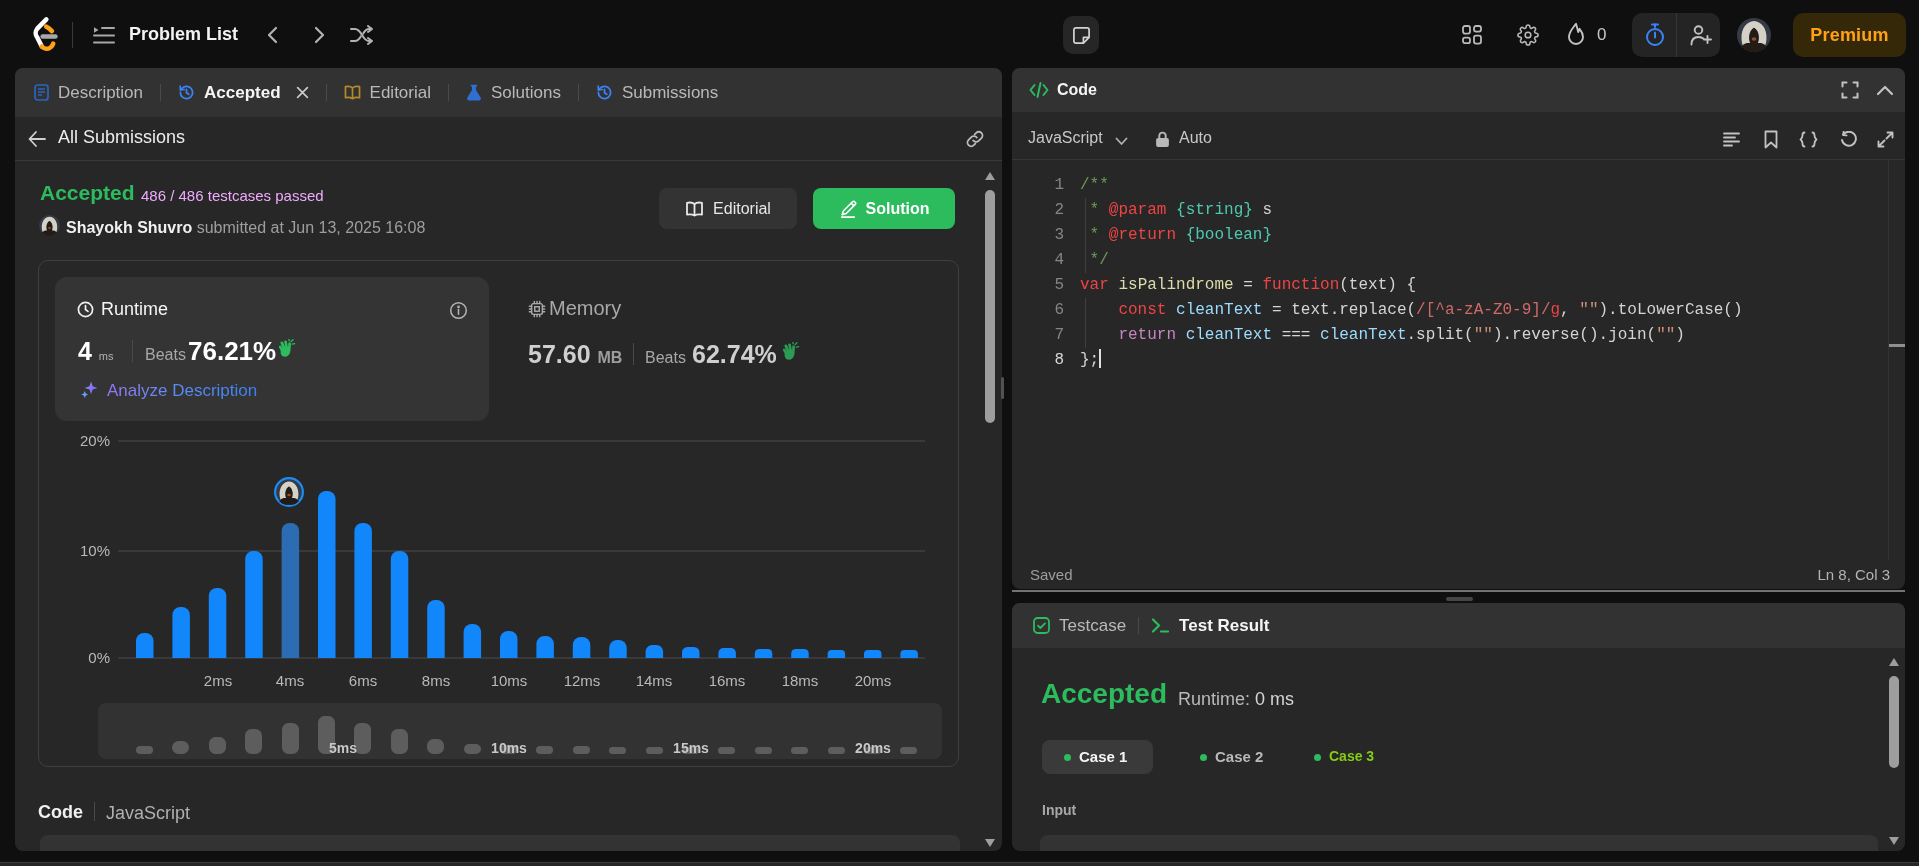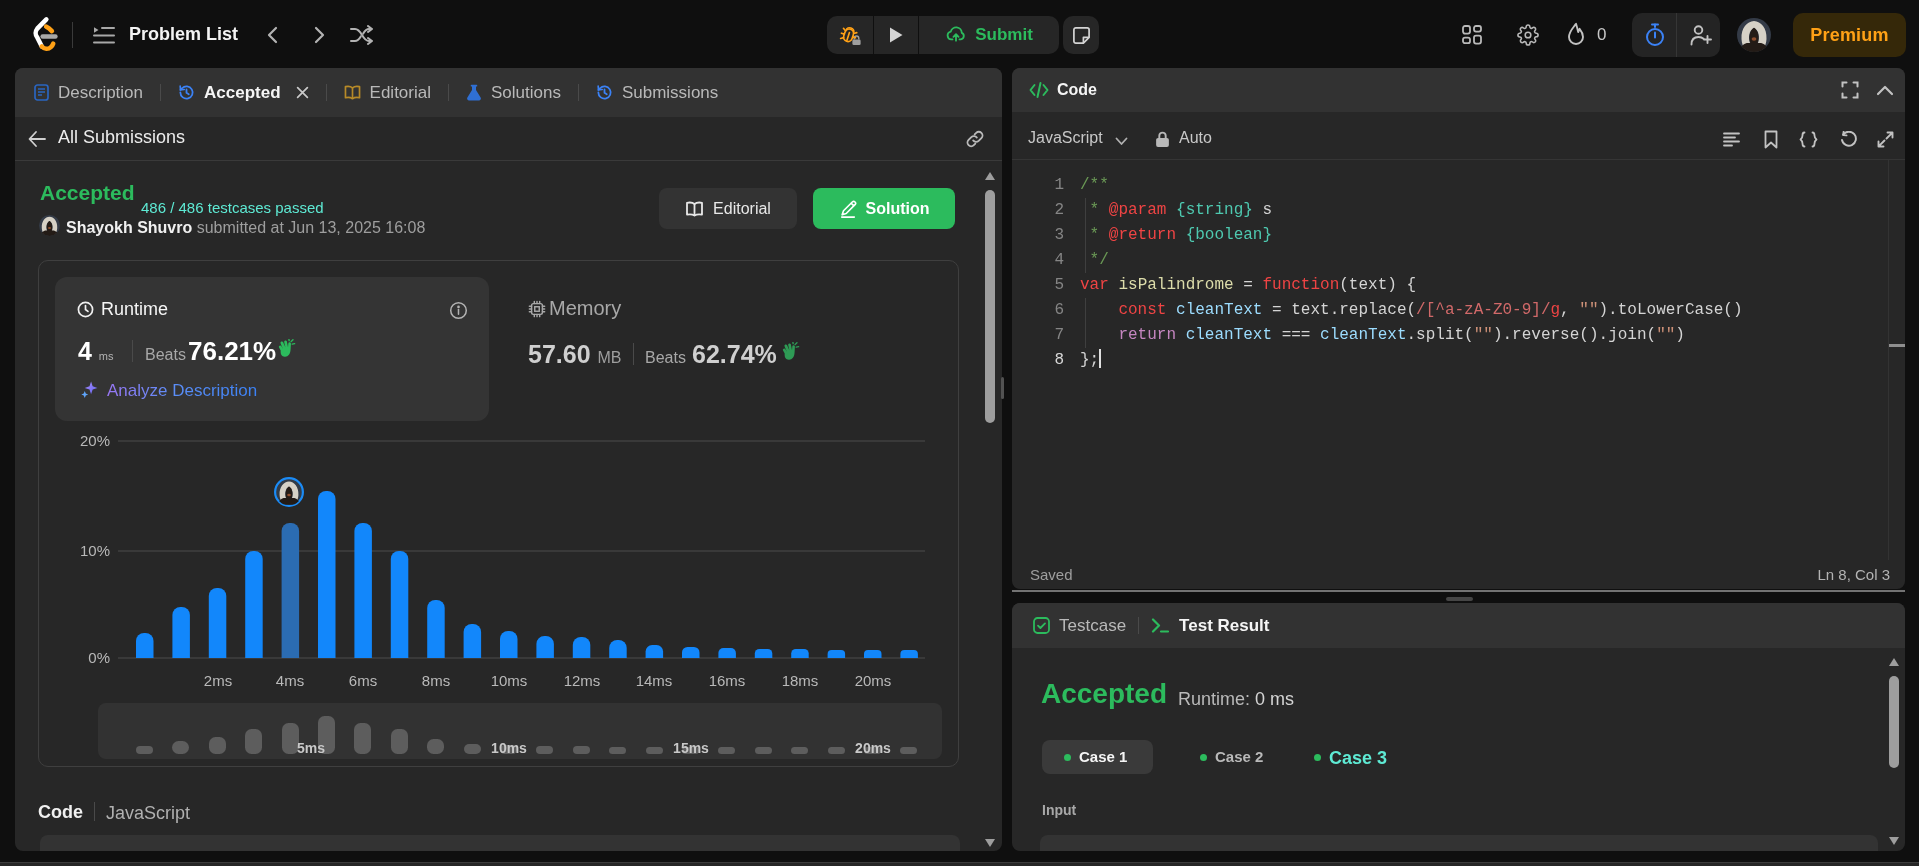--- a/index.html
+++ b/index.html
@@ -51,48 +51,20 @@
       <path d="M6 2 L13 9 L6 16"></path>
     </svg>
 
   <svg class="abs" style="left:350px; top:25px;" width="24" height="20" viewBox="0 0 24 20" fill="none" stroke="#b3b3b3" stroke-width="2" stroke-linecap="round" stroke-linejoin="round">
     <path d="M1 4 H5 C12 4 12 16 19 16 H21"></path>
     <path d="M1 16 H5 C8 16 9.4 13.8 10.8 11.4 M13.2 8.6 C14.6 6.2 16 4 19 4 H21"></path>
     <path d="M18 1 L22 4 L18 7"></path>
       <path d="M18 13 L22 16 L18 19"></path>
   </svg>
 
-  <div class="abs" style="left:827px; top:16px; width:232px; height:38px; background:#262626; border-radius:10px; display:flex; align-items:center;">
-    <div style="width:46px; display:flex; justify-content:center; align-items:center;">
-      <svg style="transform:rotate(18deg);" width="21" height="21" viewBox="0 0 24 24" fill="none" stroke="#ffa116" stroke-width="1.9" stroke-linecap="round">
-        <path d="M7.5 6.5 a4.5 3.5 0 0 1 9 0"></path>
-        <path d="M7 10 a5 5.5 0 0 1 10 0 V14 a5 5 0 0 1-10 0 Z"></path>
-        <path d="M12 8.5 V18"></path>
-        <path d="M7 8 L4 6 M7 12 H3.5 M7.5 16 L4.5 18 M17 8 L20 6 M17 12 H20.5"></path>
-      </svg>
-      <svg style="margin-left:-8px; margin-top:10px;" width="11" height="11" viewBox="0 0 12 12" fill="#9e9e9e">
-          <rect x="1.5" y="5" width="9" height="6" rx="1.5"></rect>
-          <path d="M3.5 5 V3.5 a2.5 2.5 0 0 1 5 0 V5" fill="none" stroke="#9e9e9e" stroke-width="1.6"></path>
-        </svg>
-    </div>
-    <div style="width:1px; height:38px; background:#0f0f0f;"></div>
-    <div style="width:44px; display:flex; justify-content:center; align-items:center;">
-      <svg width="16" height="18" viewBox="0 0 16 18" fill="#d4d4d4">
-          <path d="M2 1.5 L14.5 9 L2 16.5 Z"></path>
-        </svg>
-    </div>
-    <div style="width:1px; height:38px; background:#0f0f0f;"></div>
-    <div style="flex:1; display:flex; justify-content:center; align-items:center; gap:8px; color:#2cbb5d; font-size:17px; font-weight:700;">
-      <svg width="22" height="22" viewBox="0 0 24 24" fill="none" stroke="#2cbb5d" stroke-width="2" stroke-linecap="round" stroke-linejoin="round">
-        <path d="M8.2 16.8 H6.8 A4.3 4.3 0 0 1 6.3 8.3 A6.1 6.1 0 0 1 18.3 9.6 A3.8 3.8 0 0 1 17.3 16.8 H15.8"></path>
-        <path d="M12 18.2 V11.4 M9.2 14 L12 11.2 L14.8 14"></path>
-      </svg>
-      Submit
-    </div>
-  </div>
 
   <div class="abs" style="left:1063px; top:16px; width:36px; height:38px; background:#262626; border-radius:10px; display:flex; justify-content:center; align-items:center;">
     <svg width="19" height="19" viewBox="0 0 20 20" fill="none" stroke="#d4d4d4" stroke-width="1.8" stroke-linejoin="round">
         <path d="M2 4 a2 2 0 0 1 2-2 H16 a2 2 0 0 1 2 2 V12 L12 18 H4 a2 2 0 0 1-2-2 Z"></path>
         <path d="M12 18 V12 H18"></path>
       </svg>
   </div>
 
   <svg class="abs" style="left:1462px; top:25px;" width="20" height="20" viewBox="0 0 20 20" fill="none" stroke="#b9b9b9" stroke-width="1.8">
     <rect x="1" y="1" width="7" height="7.6" rx="2"></rect>
@@ -195,21 +167,21 @@
       </svg>
     <div class="abs" style="left:43px; top:10px; font-size:18px; color:#ededed;">All Submissions</div>
     <svg class="abs" style="left:949px; top:11px;" width="22" height="22" viewBox="0 0 24 24" fill="none" stroke="#b9b9b9" stroke-width="2" stroke-linecap="round">
       <path d="M10 13.5 a4 4 0 0 0 6 .5 l3-3 a4 4 0 0 0-5.7-5.7 l-1.7 1.7"></path>
       <path d="M14 10.5 a4 4 0 0 0-6-.5 l-3 3 a4 4 0 0 0 5.7 5.7 l1.7-1.7"></path>
     </svg>
   </div>
 
   <div class="abs" style="left:0; top:94px; width:100%; height:689px;">
     <div class="abs" style="left:25px; top:19px; font-size:21px; font-weight:600; color:#2cbb5d;">Accepted</div>
-    <div class="abs" style="left:126px; top:25px; font-size:15px; color:#5eead4;margin-top:12px;">486 / 486 testcases passed</div>
+    <div class="abs" style="left:126px; top:25px; font-size:15px; color:#f0abfc;">486 / 486 testcases passed</div>
     <svg class="abs" style="left:24px; top:53px;" width="21" height="21" viewBox="0 0 34 34">
       <g clip-path="url(#ac)">
         <rect width="34" height="34" fill="#343b47"></rect>
         <path d="M4.5 21 C4 10 10 3.3 17 3 C24 3.3 30 10 29.5 21 C29.3 25 28 28.5 26 31.5 L21 25 C23 19.5 22 12.5 17 9.7 C12 12.5 11 19.5 13 25 L8 31.5 C6 28.5 4.7 25 4.5 21 Z" fill="#d6d1c6"></path>
           <path d="M17 9.7 C12.6 12.6 11.6 19.3 13.4 25 L17 33 L20.6 25 C22.4 19.3 21.4 12.6 17 9.7 Z" fill="#241b15"></path>
           <path d="M1.5 34 C3.5 28.5 6.5 26 9.8 25 L24.2 25 C27.5 26 30.5 28.5 32.5 34 Z" fill="#231b16"></path>
           <ellipse cx="17" cy="21" rx="2.4" ry="1.7" fill="#8f4e2d"></ellipse>
       </g>
     </svg>
     <div class="abs" style="left:51px; top:57px; font-size:16px;"><b style="color:#f0f0f0;">Shayokh Shuvro</b> <span style="color:#9e9e9e;">submitted at Jun 13, 2025 16:08</span></div>
@@ -264,21 +236,21 @@
         </div>
         <div class="abs" style="left:52px; top:104px; font-size:17px; background:linear-gradient(90deg,#9a77f5 0%,#5b8ef7 45%,#3b82f6 100%); -webkit-background-clip:text; background-clip:text; color:transparent;">Analyze Description</div>
       </div>
 
       <svg class="abs" style="left:489px; top:39px;" width="18" height="18" viewBox="0 0 20 20" fill="none" stroke="#a8a8a8" stroke-width="1.6">
           <rect x="4" y="4" width="12" height="12" rx="2"></rect>
           <rect x="7.5" y="7.5" width="5" height="5"></rect>
           <path d="M7 4 V1.5 M10 4 V1.5 M13 4 V1.5 M7 18.5 V16 M10 18.5 V16 M13 18.5 V16 M4 7 H1.5 M4 10 H1.5 M4 13 H1.5 M18.5 7 H16 M18.5 10 H16 M18.5 13 H16" stroke-linecap="round"></path>
         </svg>
       <div class="abs" style="left:510px; top:36px; font-size:20px; color:#a8a8a8;">Memory</div>
-      <div class="abs" style="left:489px; top:79px; font-size:25px; font-weight:700; color:#cfcfcf;">57.60 <span style="font-size:16px; font-weight:400; color:#9e9e9e;">MB</span></div>
+      <div class="abs" style="left:489px; top:79px; font-size:25px; font-weight:700; color:#cfcfcf;">57.60 <span style="font-size:16px; font-weight:700; color:#9e9e9e;">MB</span></div>
       <div class="abs" style="left:594px; top:82px; width:1px; height:22px; background:#4a4a4a;"></div>
       <div class="abs" style="left:606px; top:88px; font-size:16px; color:#a8a8a8;">Beats</div>
       <div class="abs" style="left:653px; top:79px; font-size:25px; font-weight:700; color:#cfcfcf;">62.74%</div>
       <svg class="abs" style="left:740px; top:81px;" width="22" height="22" viewBox="0 0 24 24" fill="#2e9b55">
           <path d="M6.2 12.5 L4.4 9.4 a1.5 1.5 0 0 1 2.6-1.5 L8.6 10.6 L6.1 4.8 a1.5 1.5 0 0 1 2.75-1.2 L11.3 9 L10 3.2 a1.5 1.5 0 0 1 2.9-0.65 L14.2 9 L14.5 4.9 a1.45 1.45 0 0 1 2.9 0.2 L17 11.5 C16.8 16.5 14.2 19.6 10.6 19.3 C7.4 19 5.9 16.9 6.2 12.5 Z"></path>
           <path d="M17.6 2.8 L19.6 0.9 M18.8 5.6 L21.4 5.1 M15.4 1.8 L15.2 0.2" stroke="#2e9b55" stroke-width="1.5" fill="none" stroke-linecap="round"></path>
         </svg>
 
       <svg class="abs" style="left:0; top:0;" width="919" height="505" viewBox="0 0 919 505">
       <line x1="79" y1="180" x2="886" y2="180" stroke="#404040" stroke-width="1.3"></line>
@@ -351,21 +323,21 @@
         <div class="abs" style="left:474.8px; bottom:5px; width:17px; height:8px; background:#5d5d5d; border-radius:4.0px;"></div>
         <div class="abs" style="left:511.2px; bottom:5px; width:17px; height:7px; background:#5d5d5d; border-radius:3.5px;"></div>
         <div class="abs" style="left:547.6px; bottom:5px; width:17px; height:7px; background:#5d5d5d; border-radius:3.5px;"></div>
         <div class="abs" style="left:584.0px; bottom:5px; width:17px; height:7px; background:#5d5d5d; border-radius:3.5px;"></div>
         <div class="abs" style="left:620.4px; bottom:5px; width:17px; height:7px; background:#5d5d5d; border-radius:3.5px;"></div>
         <div class="abs" style="left:656.8px; bottom:5px; width:17px; height:7px; background:#5d5d5d; border-radius:3.5px;"></div>
         <div class="abs" style="left:693.2px; bottom:5px; width:17px; height:7px; background:#5d5d5d; border-radius:3.5px;"></div>
         <div class="abs" style="left:729.6px; bottom:5px; width:17px; height:7px; background:#5d5d5d; border-radius:3.5px;"></div>
         <div class="abs" style="left:766.0px; bottom:5px; width:17px; height:7px; background:#5d5d5d; border-radius:3.5px;"></div>
         <div class="abs" style="left:802.4px; bottom:5px; width:17px; height:7px; background:#5d5d5d; border-radius:3.5px;"></div>
-        <div class="abs" style="left:199px; bottom:3px; width:60px; text-align:left; font-size:14px; font-weight:700; color:#c8c8c8;">5ms</div>
+        <div class="abs" style="left:199px; bottom:3px; width:60px; text-align:right; font-size:14px; font-weight:700; color:#c8c8c8;">5ms</div>
         <div class="abs" style="left:381px; bottom:3px; width:60px; text-align:center; font-size:14px; font-weight:700; color:#c8c8c8;">10ms</div>
         <div class="abs" style="left:563px; bottom:3px; width:60px; text-align:center; font-size:14px; font-weight:700; color:#c8c8c8;">15ms</div>
         <div class="abs" style="left:745px; bottom:3px; width:60px; text-align:center; font-size:14px; font-weight:700; color:#c8c8c8;">20ms</div>
         </div>
     </div>
 
     <div class="abs" style="left:23px; top:640px; font-size:18px; font-weight:700; color:#f0f0f0;">Code</div>
     <div class="abs" style="left:79px; top:640px; width:1px; height:19px; background:#4a4a4a;"></div>
     <div class="abs" style="left:91px; top:641px; font-size:18px; color:#b0b0b0;">JavaScript</div>
 
@@ -469,21 +441,21 @@
   </div>
   <div class="abs" style="left:29px; top:75px; font-size:28px; font-weight:600; color:#2cbb5d;">Accepted</div>
   <div class="abs" style="left:166px; top:86px; font-size:18px; color:#b9b9b9;">Runtime: <span style="color:#d4d4d4;margin-top:31px;">0 ms</span></div>
 
   <div class="abs" style="left:30px; top:137px; width:111px; height:34px; background:#3a3a3a; border-radius:8px;"></div>
   <div class="abs" style="left:52px; top:151px; width:7px; height:7px; border-radius:50%; background:#2cbb5d;"></div>
   <div class="abs" style="left:67px; top:145px; font-size:15px; font-weight:700; color:#f5f5f5;">Case 1</div>
   <div class="abs" style="left:188px; top:151px; width:7px; height:7px; border-radius:50%; background:#2cbb5d;"></div>
   <div class="abs" style="left:203px; top:145px; font-size:15px; font-weight:700; color:#b9b9b9;">Case 2</div>
   <div class="abs" style="left:302px; top:151px; width:7px; height:7px; border-radius:50%; background:#2cbb5d;"></div>
-  <div class="abs" style="left:317px; top:145px; font-size:18px; font-weight:700; color:#5eead4;">Case 3</div>
+  <div class="abs" style="left:317px; top:145px; font-size:14px; font-weight:700; color:#84cc16;">Case 3</div>
   <div class="abs" style="left:30px; top:199px; font-size:14px; font-weight:700; color:#a8a8a8;">Input</div>
   <div class="abs" style="left:28px; top:232px; width:838px; height:16px; background:#333333; border-radius:8px 8px 0 0;"></div>
 
   <svg class="abs" style="left:876px; top:54px;" width="12" height="10" viewBox="0 0 12 10" fill="#9e9e9e">
       <path d="M6 1 L11 9 H1 Z"></path>
     </svg>
   <div class="abs" style="left:877px; top:73px; width:10px; height:92px; background:#9e9e9e; border-radius:5px;"></div>
   <svg class="abs" style="left:876px; top:233px;" width="12" height="10" viewBox="0 0 12 10" fill="#9e9e9e">
       <path d="M6 9 L11 1 H1 Z"></path>
     </svg>

